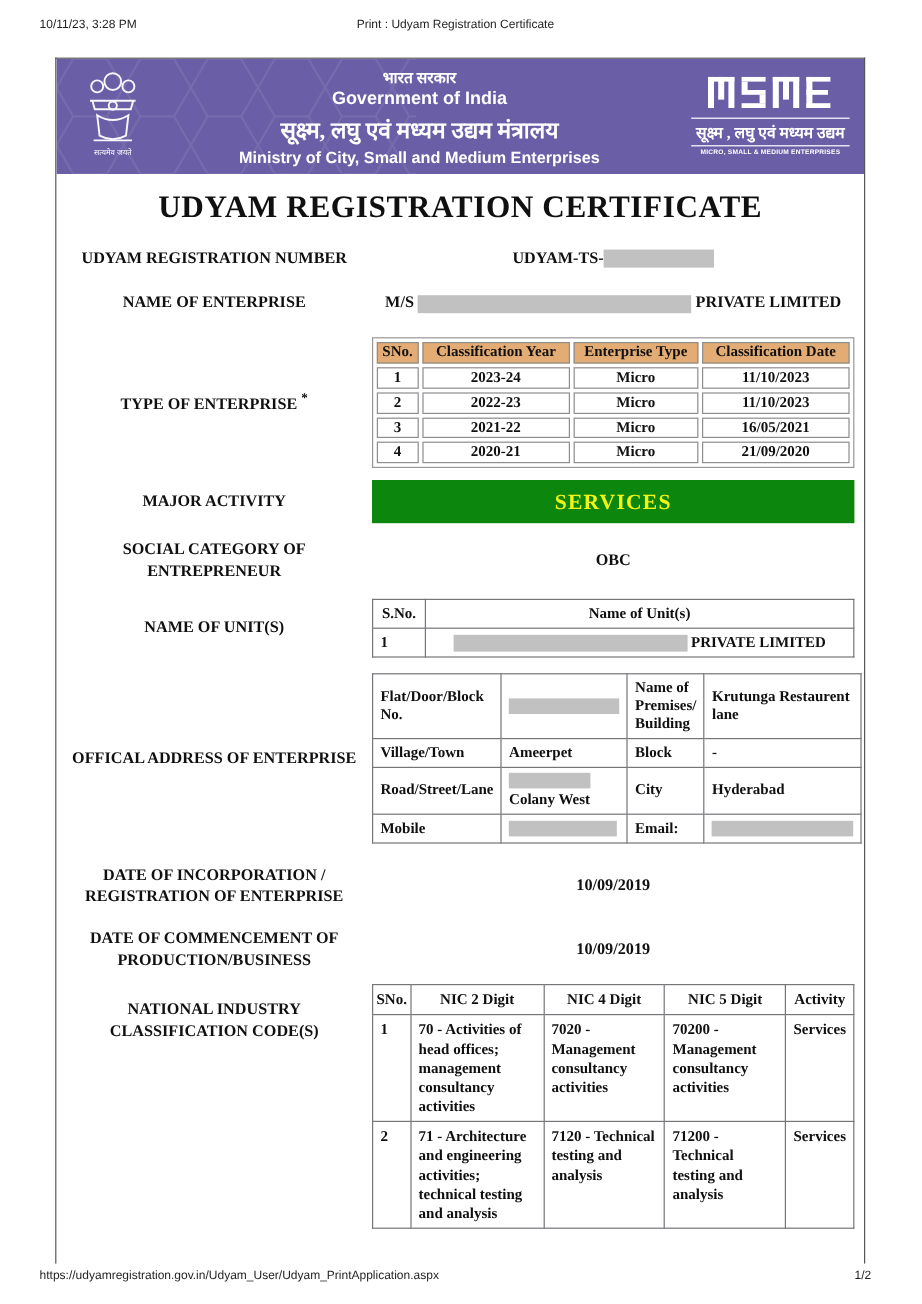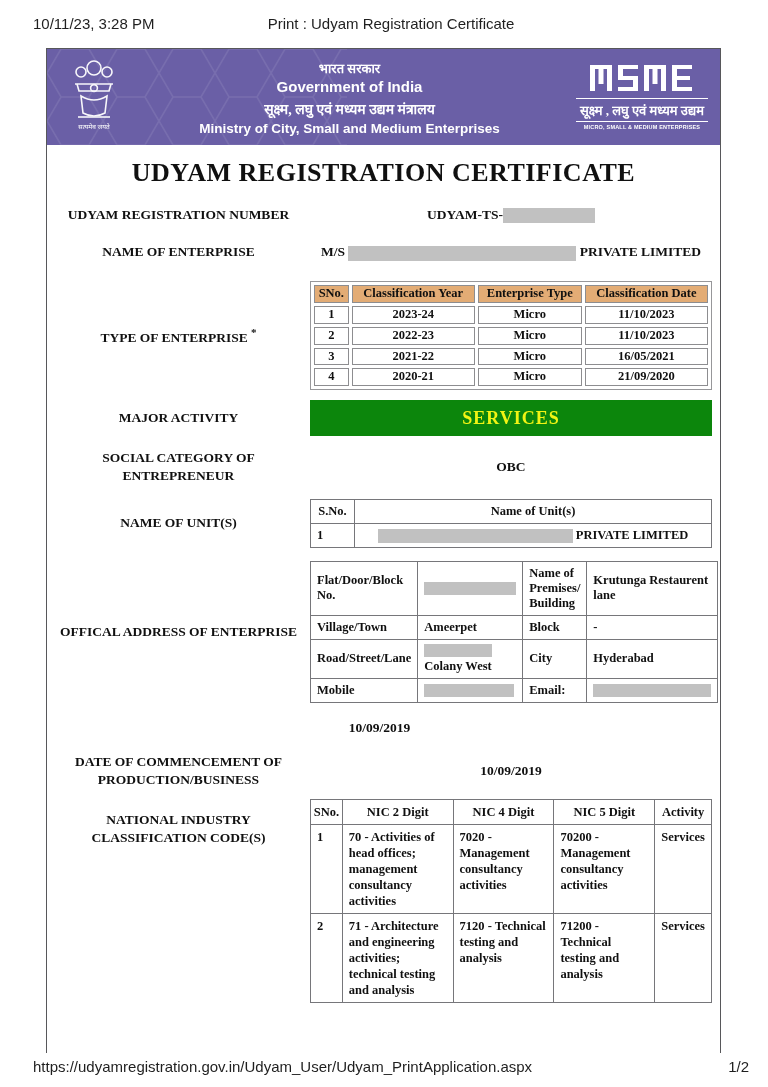--- a/index.html
+++ b/index.html
@@ -3,42 +3,42 @@
 <meta charset="utf-8">
 <style>
   * { margin:0; padding:0; box-sizing:border-box; }
   body { background:#ffffff; }
   .page {
     position:relative; width:768px; height:1087px; background:#ffffff;
     font-family:"Liberation Serif","DejaVu Serif",serif; color:#101010; overflow:hidden;
   }
   
   .print-bar {
-    position:absolute; left:33px; right:19px; display:flex; align-items:center;
-    font-family:"Liberation Sans","DejaVu Sans",sans-serif; font-size:15px; color:#1f1f1f;
+    position:absolute; left:33px; right:42px; display:flex; align-items:center;
+    font-family:"Liberation Sans","DejaVu Sans",sans-serif; font-size:10px; color:#1f1f1f;
   }
   .print-bar.top { top:15px; }
   .print-bar.bottom { top:1058px; }
   .print-bar .flex1 { flex:1; }
   .print-bar .ctr { flex:0 0 auto; }
 
   
   .certificate {
     position:absolute; top:48px; left:46px; width:675px; height:1005px;
     border:1px solid #57575a; border-bottom:none; overflow:hidden; background:#fff;
   }
 
   
   .banner { position:relative; height:96px; background:#6a5fa6; display:flex; align-items:center; overflow:hidden; }
   .banner .hexes { position:absolute; inset:0; }
   .banner .emblem { position:relative; z-index:1; margin-left:18px; flex:0 0 auto; }
   .banner .center { position:relative; z-index:1; flex:1; text-align:center; color:#fff; }
   .b-line1 { font-size:13px; font-weight:bold; }
   .b-line2 { font-size:15px; font-weight:bold; margin-top:1px; font-family:"Liberation Sans","DejaVu Sans",sans-serif; }
-  .b-line3 { font-size:14px; font-weight:bold; margin-top:4px; }
+  .b-line3 { font-size:19px; font-weight:bold; margin-top:4px; }
   .b-line4 { font-size:13.5px; font-weight:bold; margin-top:3px; font-family:"Liberation Sans","DejaVu Sans",sans-serif; }
   .banner .msme { position:relative; z-index:1; flex:0 0 132px; margin-right:12px; text-align:center; color:#fff; }
   .msme-hindi { font-size:13px; font-weight:bold; border-top:1px solid #fff; margin-top:3px; padding-top:2px; }
   .msme-eng { font-size:5.5px; font-weight:bold; border-top:1px solid #fff; margin-top:2px; padding-top:2px; letter-spacing:.2px; font-family:"Liberation Sans","DejaVu Sans",sans-serif; }
 
   
   .cert-title { margin-top:13px; text-align:center; font-size:26px; font-weight:bold; letter-spacing:.5px; }
 
   
   .frow { display:flex; align-items:center; }
@@ -287,20 +287,21 @@
             <td><span class="rdx" style="width:90px;height:13px;"></span></td>
             <td>Email:</td>
             <td><span class="rdx" style="width:118px;height:13px;"></span></td>
           </tr>
         </tbody>
           </table>
       </div>
     </div>
 
     <div class="frow s-inc">
+      <div class="lbl">DATE OF INCORPORATION / REGISTRATION OF ENTERPRISE</div>
       <div class="val">10/09/2019</div>
     </div>
 
     <div class="frow s-comm">
       <div class="lbl">DATE OF COMMENCEMENT OF PRODUCTION/BUSINESS</div>
       <div class="val">10/09/2019</div>
     </div>
 
     <div class="frow s-nic">
       <div class="lbl">NATIONAL INDUSTRY CLASSIFICATION CODE(S)</div>

